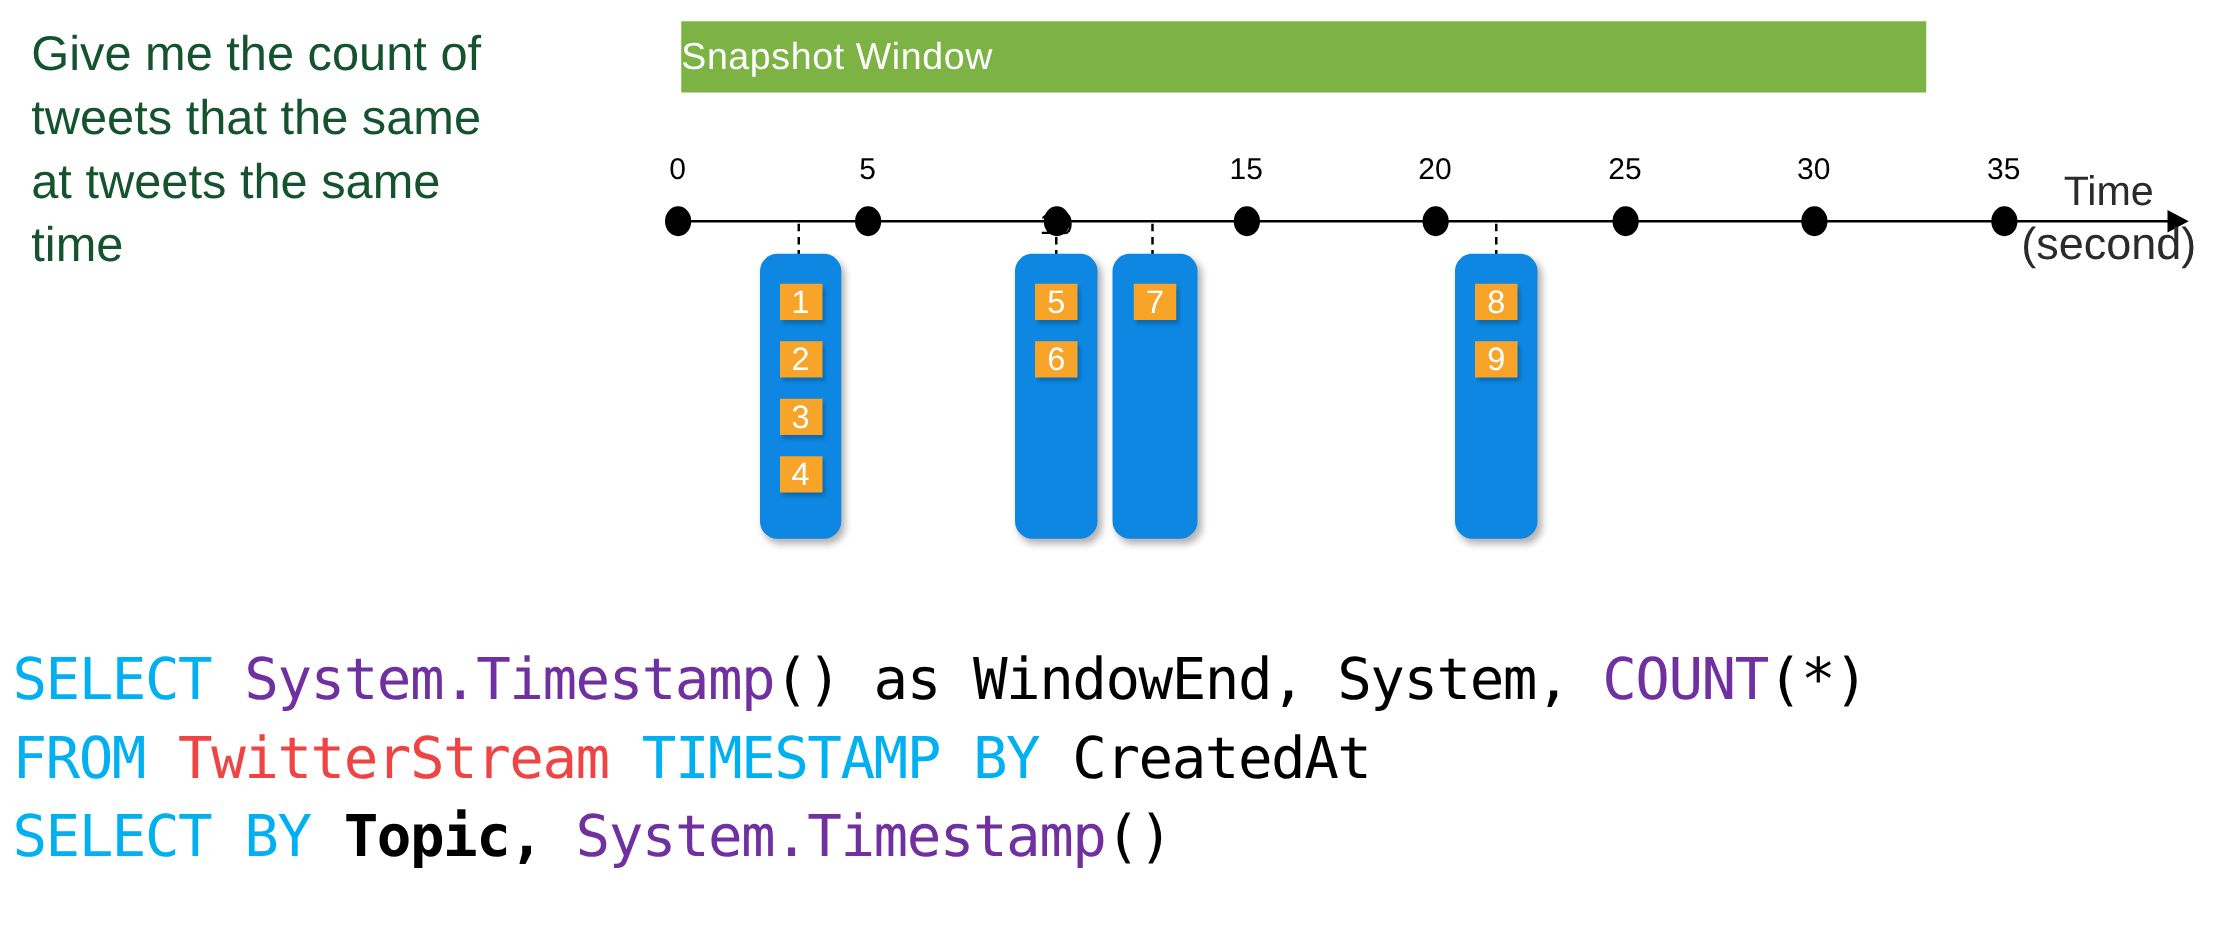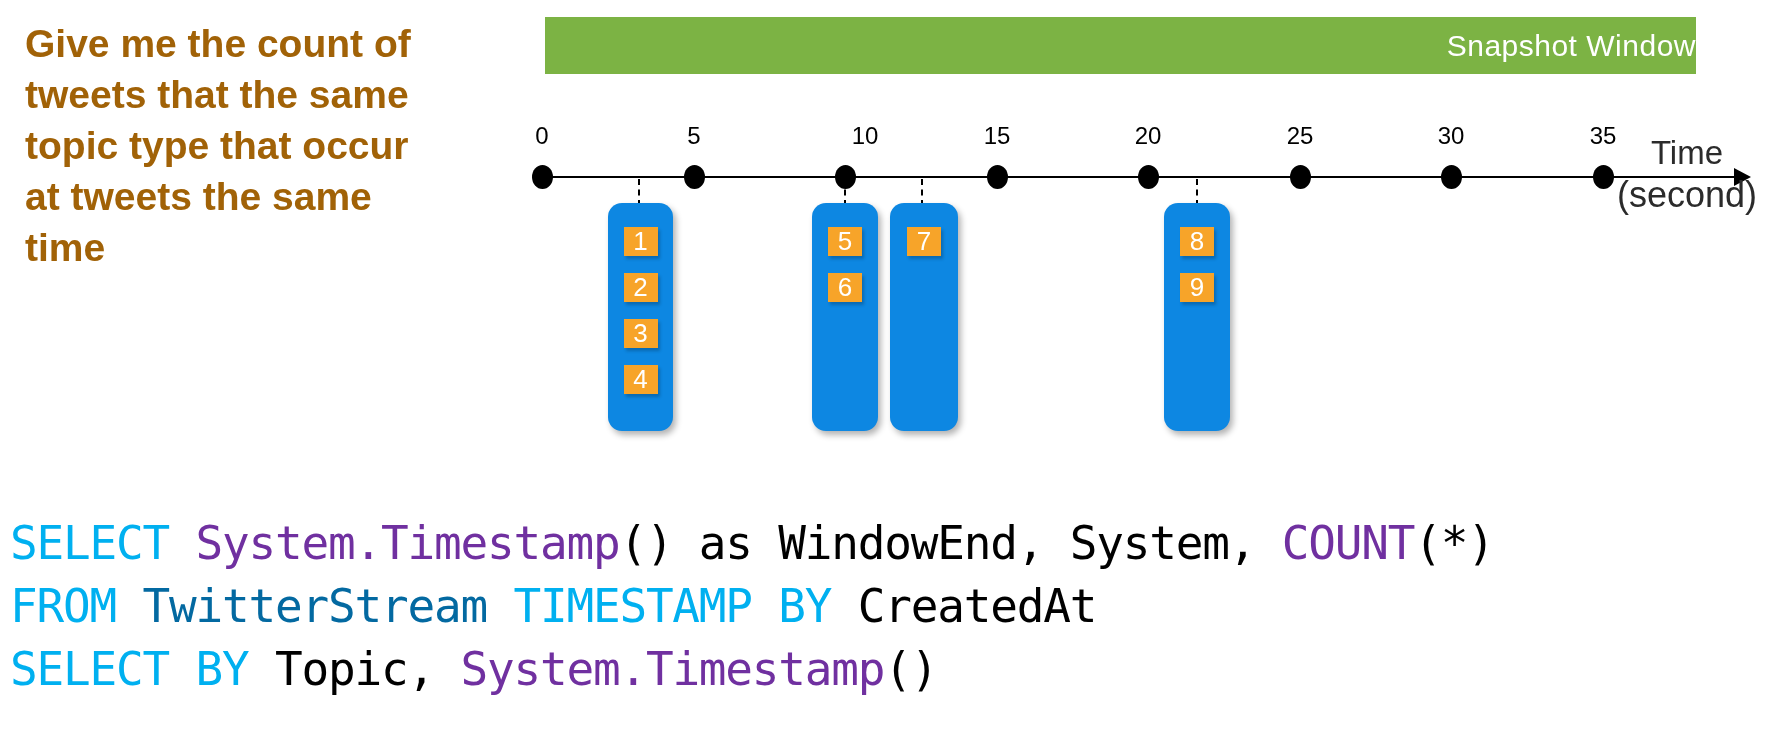--- a/index.html
+++ b/index.html
@@ -5,22 +5,22 @@
   html,body{margin:0;padding:0;background:#ffffff;}
   #canvas{
     position:relative;width:1785px;height:744px;background:#ffffff;
     font-family:"Liberation Sans",sans-serif;overflow:hidden;
   }
   
   .prompt{position:absolute;left:25px;top:18px;font-size:39px;line-height:51px;}
   .prompt-line{white-space:nowrap;}
   
   .banner{
-    position:absolute;left:545px;top:17px;width:1151px;height:57px;
-    display:flex;align-items:center;justify-content:flex-end;
+    position:absolute;left:545px;top:17px;width:996px;height:57px;
+    display:flex;align-items:center;justify-content:flex-start;
     font-size:30px;font-weight:300;letter-spacing:.5px;
   }
   
   .axis-line{position:absolute;left:534px;top:176px;width:1202px;height:2px;background:#000;}
   .axis-arrow{position:absolute;left:1734px;top:168px;width:0;height:0;
     border-left:17px solid #000;border-top:9px solid transparent;border-bottom:9px solid transparent;}
   .tick-dot{position:absolute;width:21px;height:24px;border-radius:50%;background:#000;top:165px;}
   .tick-label{position:absolute;top:122px;font-size:24px;color:#000;transform:translateX(-50%);}
   .time-title{position:absolute;left:1622px;top:134px;width:130px;text-align:center;
     font-size:33px;font-weight:300;color:#2b2b2b;}
@@ -34,43 +34,42 @@
   
   .code{position:absolute;left:10px;top:512px;font-family:"DejaVu Sans Mono",monospace;
     font-size:46px;line-height:63px;letter-spacing:-1.2px;}
   .code-line{white-space:pre;}
 </style>
 </head>
 <body>
 
 <div id="canvas">
 
-  <div class="prompt" style="color: #a16207; font-weight: bold;">
+  <div class="prompt" style="color: #14532d;">
     <div class="prompt-line">Give me the count of</div>
     <div class="prompt-line">tweets that the same</div>
-    <div class="prompt-line">topic type that occur</div>
     <div class="prompt-line">at tweets the same</div>
     <div class="prompt-line">time</div>
   </div>
 
   <div class="banner" id="banner" style="background: rgb(124, 179, 68); color: rgb(255, 255, 255);">
     <span>Snapshot Window</span>
   </div>
 
   <div class="axis-line"></div>
   <div class="axis-arrow"></div>
   <div class="time-title">Time</div>
   <div class="time-subtitle">(second)</div>
   <div id="ticks">
       <div class="tick-dot" style="left: 531.5px; background: rgb(0, 0, 0);"></div>
       <div class="tick-label" style="left: 542px;">0</div>
       <div class="tick-dot" style="left: 683.5px; background: rgb(0, 0, 0);"></div>
       <div class="tick-label" style="left: 694px;">5</div>
       <div class="tick-dot" style="left: 834.5px; background: rgb(0, 0, 0);"></div>
-      <div class="tick-label" style="left: 865px;">10</div>
+      <div class="tick-label" style="left: 845px; margin-top: 44px;">10</div>
       <div class="tick-dot" style="left: 986.5px; background: rgb(0, 0, 0);"></div>
       <div class="tick-label" style="left: 997px;">15</div>
       <div class="tick-dot" style="left: 1137.5px; background: rgb(0, 0, 0);"></div>
       <div class="tick-label" style="left: 1148px;">20</div>
       <div class="tick-dot" style="left: 1289.5px; background: rgb(0, 0, 0);"></div>
       <div class="tick-label" style="left: 1300px;">25</div>
       <div class="tick-dot" style="left: 1440.5px; background: rgb(0, 0, 0);"></div>
       <div class="tick-label" style="left: 1451px;">30</div>
       <div class="tick-dot" style="left: 1592.5px; background: rgb(0, 0, 0);"></div>
       <div class="tick-label" style="left: 1603px;">35</div>
@@ -94,17 +93,17 @@
       </div>
       <div class="drop-dash" style="left: 1196px;"></div>
       <div class="event-group" style="left: 1164px; width: 66px; background: rgb(13, 135, 226);">
         <div class="event-card" style="left: 16px; top: 24px; background: rgb(247, 164, 41); color: rgb(255, 255, 255);">8</div>
         <div class="event-card" style="left: 16px; top: 70px; background: rgb(247, 164, 41); color: rgb(255, 255, 255);">9</div>
       </div>
     </div>
 
   <div class="code" id="code">
       <div class="code-line"><span style="color: rgb(0, 176, 240);">SELECT </span><span style="color: rgb(112, 48, 160);">System.Timestamp</span><span style="color: rgb(0, 0, 0);">() as WindowEnd, System, </span><span style="color: rgb(112, 48, 160);">COUNT</span><span style="color: rgb(0, 0, 0);">(*)</span></div>
-      <div class="code-line"><span style="color: rgb(0, 176, 240);">FROM </span><span style="color: #0369a1;">TwitterStream </span><span style="color: rgb(0, 176, 240);">TIMESTAMP BY </span><span style="color: rgb(0, 0, 0);">CreatedAt</span></div>
-      <div class="code-line"><span style="color: rgb(0, 176, 240);">SELECT BY </span><span style="color: rgb(0, 0, 0);">Topic, </span><span style="color: rgb(112, 48, 160);">System.Timestamp</span><span style="color: rgb(0, 0, 0);">()</span></div>
+      <div class="code-line"><span style="color: rgb(0, 176, 240);">FROM </span><span style="color: #ef4444;">TwitterStream </span><span style="color: rgb(0, 176, 240);">TIMESTAMP BY </span><span style="color: rgb(0, 0, 0);">CreatedAt</span></div>
+      <div class="code-line"><span style="color: rgb(0, 176, 240);">SELECT BY </span><span style="color: rgb(0, 0, 0); font-weight: bold;">Topic, </span><span style="color: rgb(112, 48, 160);">System.Timestamp</span><span style="color: rgb(0, 0, 0);">()</span></div>
     </div>
 
 </div>
 
 </body></html>

